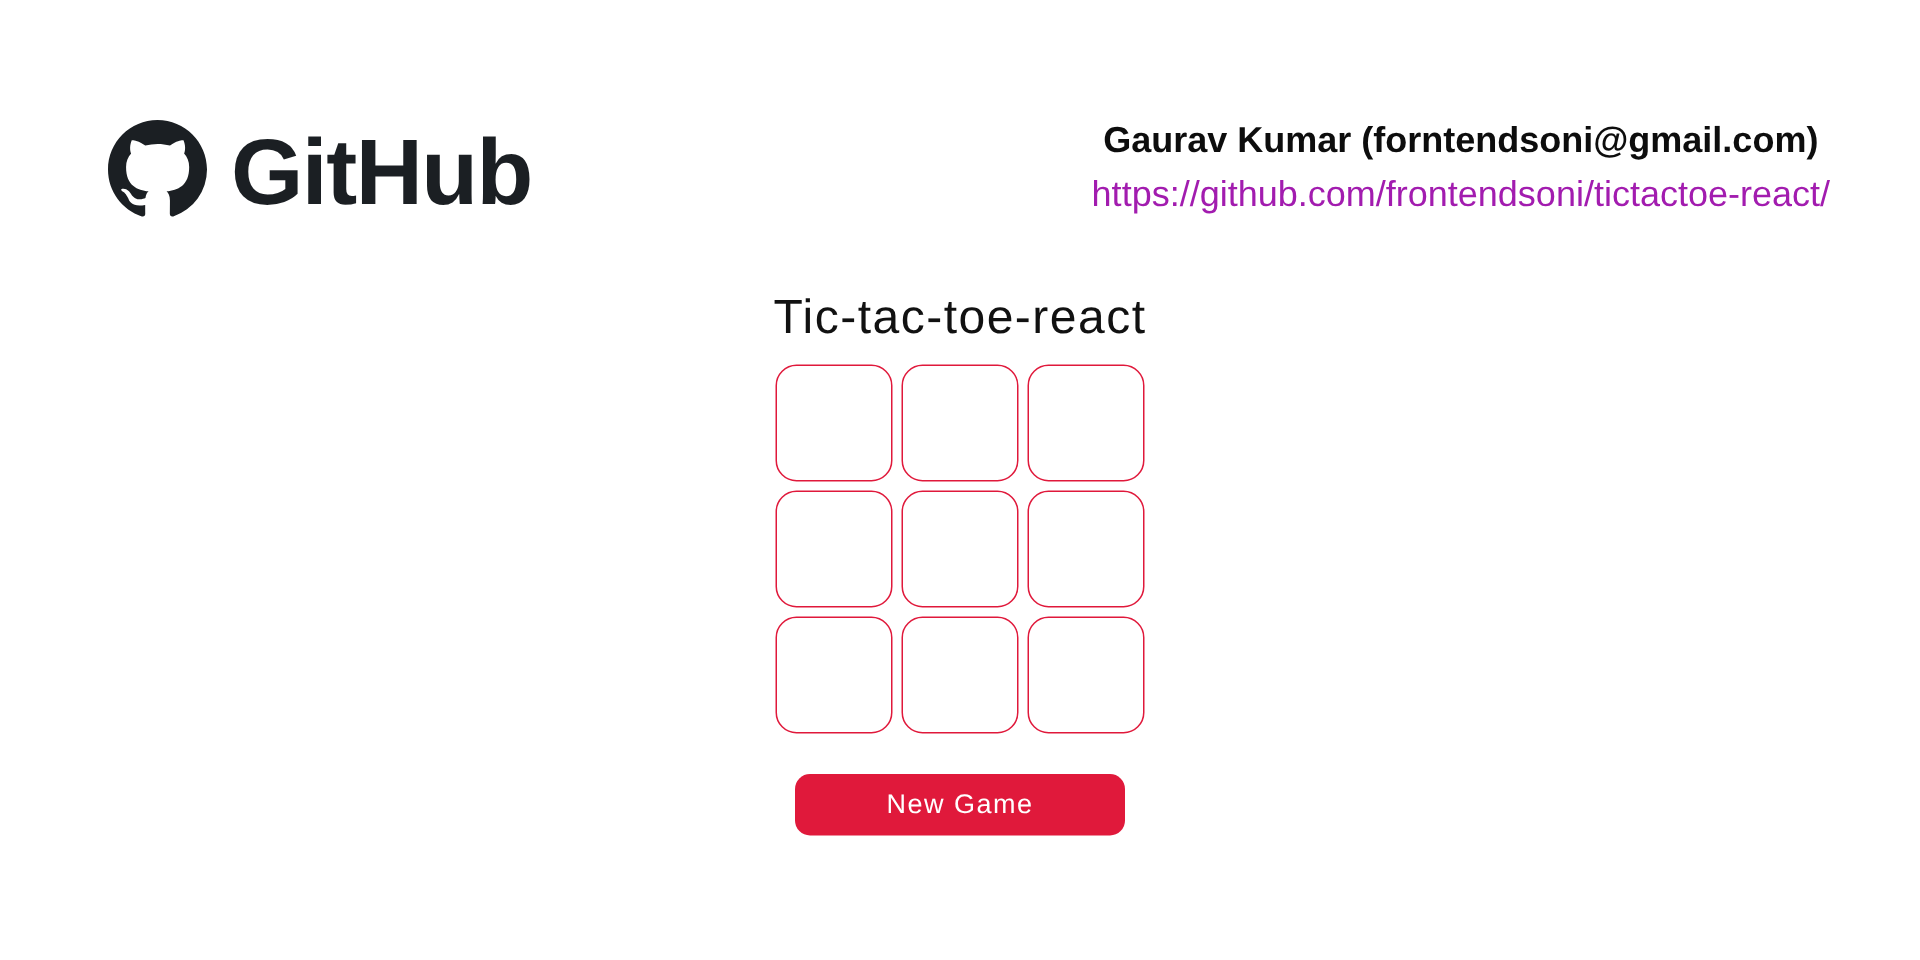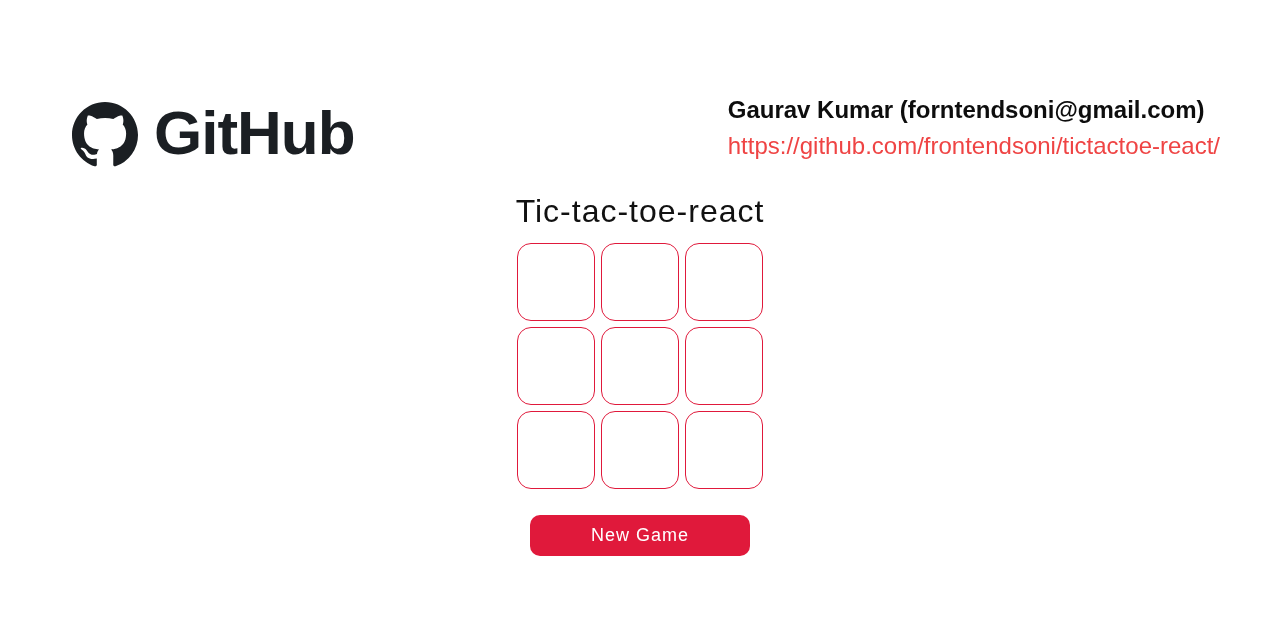--- a/index.html
+++ b/index.html
@@ -2,27 +2,27 @@
 <html><head>
 <meta charset="utf-8">
 <style>
   * { box-sizing: border-box; margin: 0; padding: 0; }
   html, body { width: 1280px; height: 640px; background: #ffffff; font-family: Arial, Helvetica, sans-serif; overflow: hidden; }
 
   .page { position: relative; width: 1280px; height: 640px; }
 
   
   .header { position: absolute; top: 80px; left: 0; right: 0; height: 90px; }
-  .gh-logo { position: absolute; left: 72px; top: 17px; display: flex; align-items: flex-end; gap: 16px; color: #1b1f23; }
+  .gh-logo { position: absolute; left: 72px; top: 0; display: flex; align-items: flex-start; gap: 16px; color: #1b1f23; }
   .gh-logo svg { width: 66px; height: 66px; display:block; }
   .gh-wordmark { font-weight: 800; font-size: 62px; letter-spacing: -1px; color:#1b1f23; }
 
-  .meta { position: absolute; right: 60px; top: 16px; text-align: left; }
+  .meta { position: absolute; right: 60px; top: 0; text-align: center; }
   .meta .line1 { font-size: 24px; font-weight: 600; color: #0d0d0d; margin-bottom: 8px; }
-  .meta .line2 { font-size: 24px; font-weight: 500; color: #ef4444; }
+  .meta .line2 { font-size: 24px; font-weight: 500; color: #a21caf; }
 
   
   .game { position: absolute; top: 193px; left: 0; right: 0; text-align: center; }
   .title { font-size: 32px; font-weight: 400; letter-spacing: 1px; color:#111; margin-bottom: 10px; font-family: Arial, Helvetica, sans-serif; }
   .board { display: inline-block; }
   .row { display: flex; justify-content: center; }
   .cell {
     width: 78px; height: 78px;
     border: 1.5px solid #e0193b;
     border-radius: 14px;

